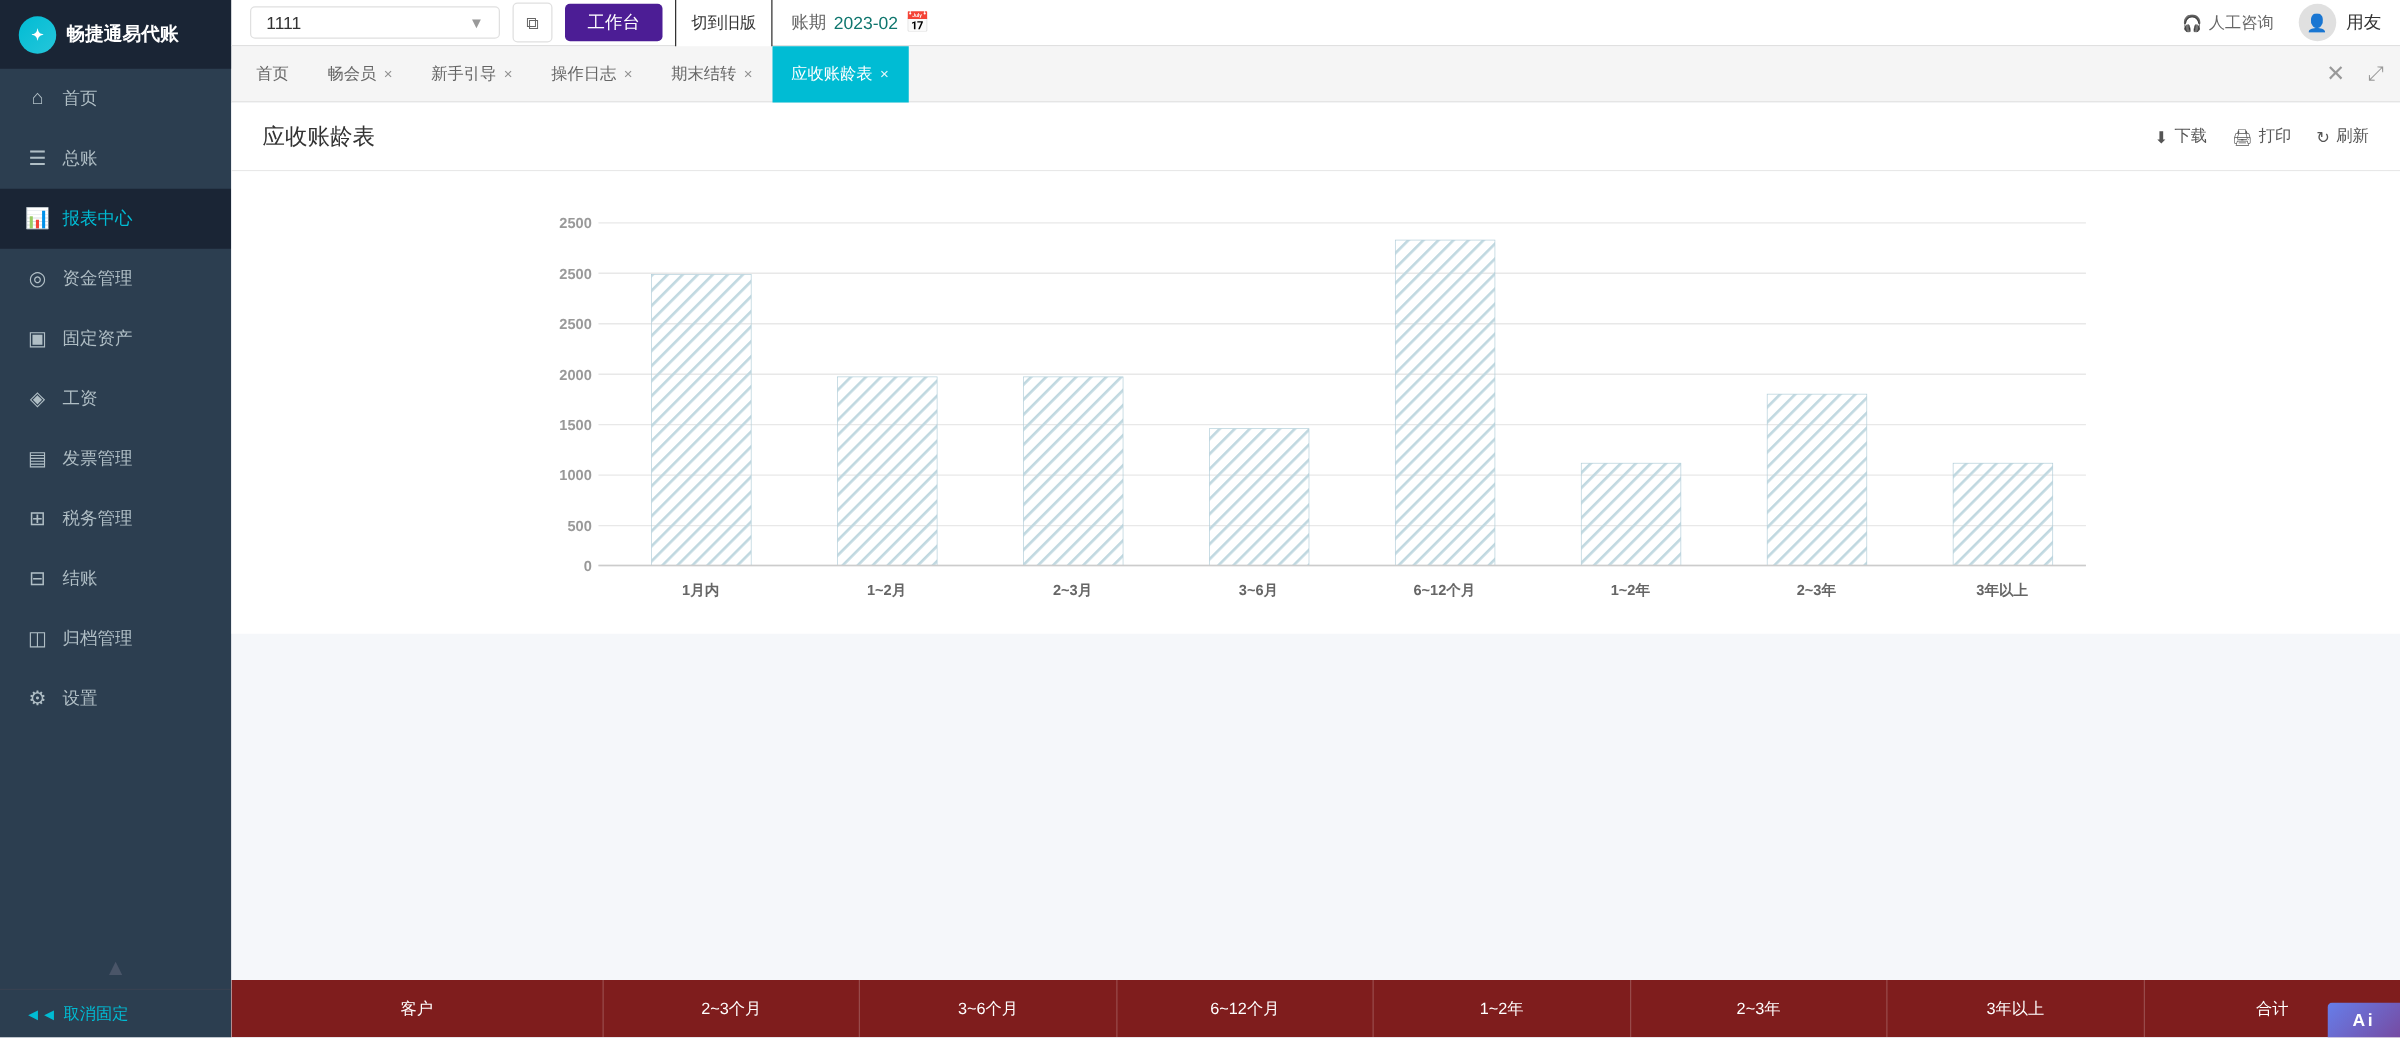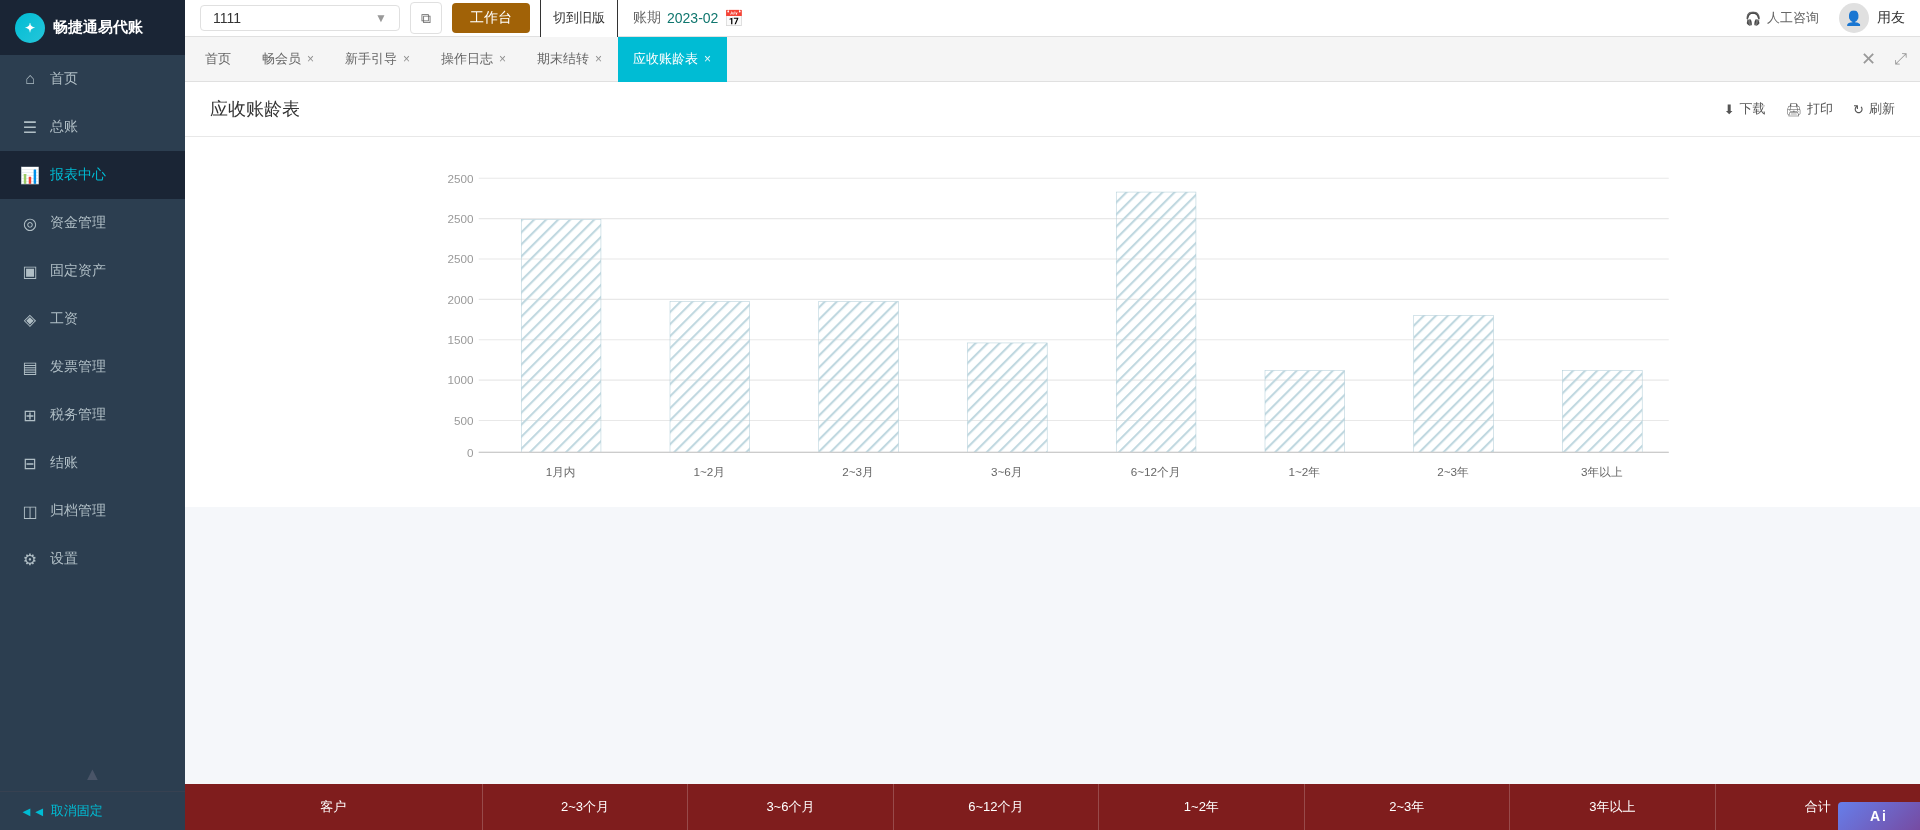--- a/index.html
+++ b/index.html
@@ -126,21 +126,21 @@
       border: 1px solid #e0e0e0;
       border-radius: 4px;
       display: flex;
       align-items: center;
       justify-content: center;
       cursor: pointer;
       color: #666;
       background: #fff;
     }
     .workbench-btn {
-      background: #a16207;
+      background: #4c1d95;
       color: white;
       border: none;
       border-radius: 4px;
       padding: 6px 18px;
       cursor: pointer;
       font-size: 14px;
       font-family: 'Microsoft YaHei', Arial, sans-serif;
     }
     .switch-btn {
       border: 1px solid #333;
@@ -285,20 +285,21 @@
       cursor: pointer;
       font-size: 13px;
     }
 
     
     .chart-container {
       background: #fff;
       margin: 0;
       padding: 20px 20px 10px 20px;
       flex-shrink: 0;
+      font-weight: bold;
     }
 
     
     .chart-wrapper {
       width: 100%;
       height: 340px;
       position: relative;
     }
 
     
@@ -319,21 +320,21 @@
     .table-footer-cell:last-child { border-right: none; }
     .table-footer-cell.wide { flex: 1.5; }
 
     
     .ai-badge {
       position: fixed;
       right: 0;
       bottom: 0;
       background: linear-gradient(135deg, #667eea 0%, #764ba2 100%);
       color: white;
-      padding: 6px 32px;
+      padding: 6px 20px;
       font-size: 14px;
       border-radius: 4px 0 0 0;
       font-weight: bold;
       letter-spacing: 2px;
     }
   </style>
 </head>
 <body>
 
 <div class="sidebar">

